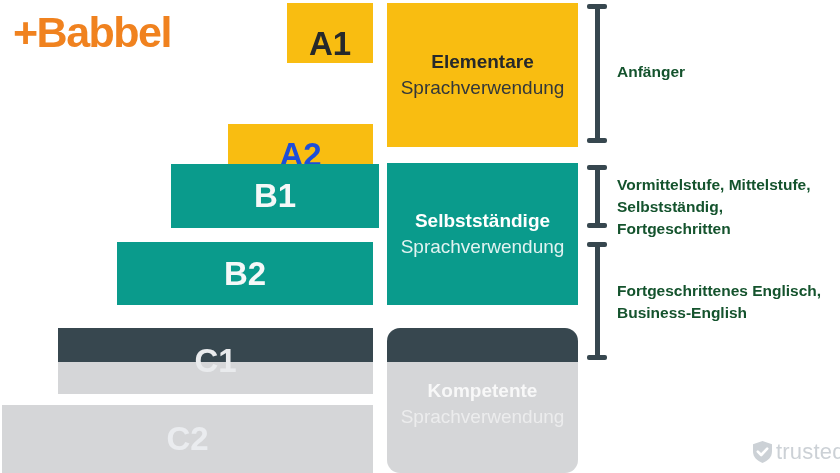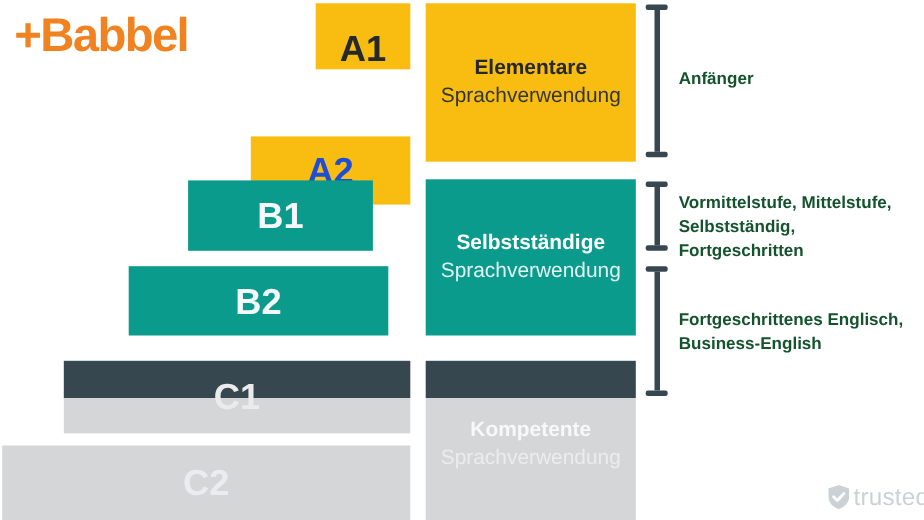--- a/index.html
+++ b/index.html
@@ -15,43 +15,43 @@
     font-size:43px; font-weight:bold; letter-spacing:-1.5px;
     color:var(--orange);
   }
   
   .lvl {
     position:absolute; display:flex; align-items:center; justify-content:center;
     font-weight:bold; font-size:33px;
   }
   .lvl-a1 { left:287px; top:3px;  width:86px;  height:60px; background:var(--yellow); color:#26292b;align-items:flex-end; }
   .lvl-a2 { left:228px; top:79px; width:145px; height:62px; background:var(--yellow); color:#1d4ed8;margin-top:45px; }
-  .lvl-b1 { left:171px; top:164px; width:168px; height:64px; background:var(--teal); color:#f5f8f8; }
-  .lvl-b2 { left:117px; top:242px; width:236px; height:63px; background:var(--teal); color:#f5f8f8; }
+  .lvl-b1 { left:171px; top:164px; width:208px; height:64px; background:var(--teal); color:#f5f8f8; }
+  .lvl-b2 { left:117px; top:242px; width:256px; height:63px; background:var(--teal); color:#f5f8f8; }
   .lvl-c1 { left:58px;  top:328px; width:315px; height:66px;
             background:linear-gradient(to bottom, var(--dark) 0 34px, var(--gray) 34px 100%);
             color:#e9ebed; }
   .lvl-c2 { left:2px;   top:405px; width:371px; height:68px; background:var(--gray); color:#eaecef; }
   
   .sect {
     position:absolute; left:387px; width:191px;
     display:flex; flex-direction:column; align-items:center; justify-content:center;
     text-align:center;
   }
   .sect .h { font-weight:bold; font-size:19px; line-height:26px; }
   .sect .s { font-size:19px; line-height:26px; }
   .sect-a { top:3px;   height:144px; background:var(--yellow); }
   .sect-a .h { color:#26292b; }
   .sect-a .s { color:#33373a; }
   .sect-b { top:163px; height:142px; background:var(--teal); }
   .sect-b .h { color:#ffffff; }
   .sect-b .s { color:rgba(255,255,255,0.88); }
   .sect-c { top:328px; height:145px;
             background:linear-gradient(to bottom, var(--dark) 0 34px, var(--gray) 34px 100%);
-            padding-top:34px; padding-bottom:28px; }
+            padding-top:34px; padding-bottom:28px;border-radius:13px; }
   .sect-c .h { color:rgba(255,255,255,0.82); }
   .sect-c .s { color:rgba(255,255,255,0.55); }
   
   .bracket {
     position:absolute; left:587px; width:20px;
     display:flex; flex-direction:column; align-items:center;
   }
   .bracket .cap  { width:20px; height:5px; background:var(--dark); border-radius:2px; flex:0 0 auto; }
   .bracket .stem { width:5px; flex:1 1 auto; background:var(--dark); }
   .br-1 { top:4px;   height:139px; }

